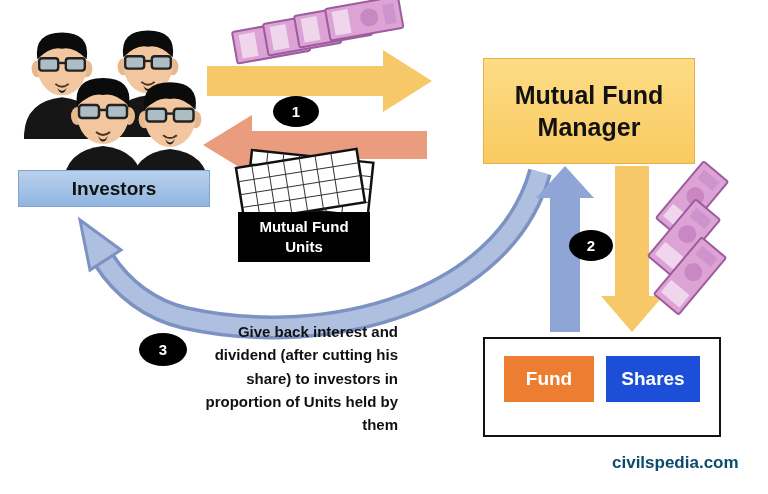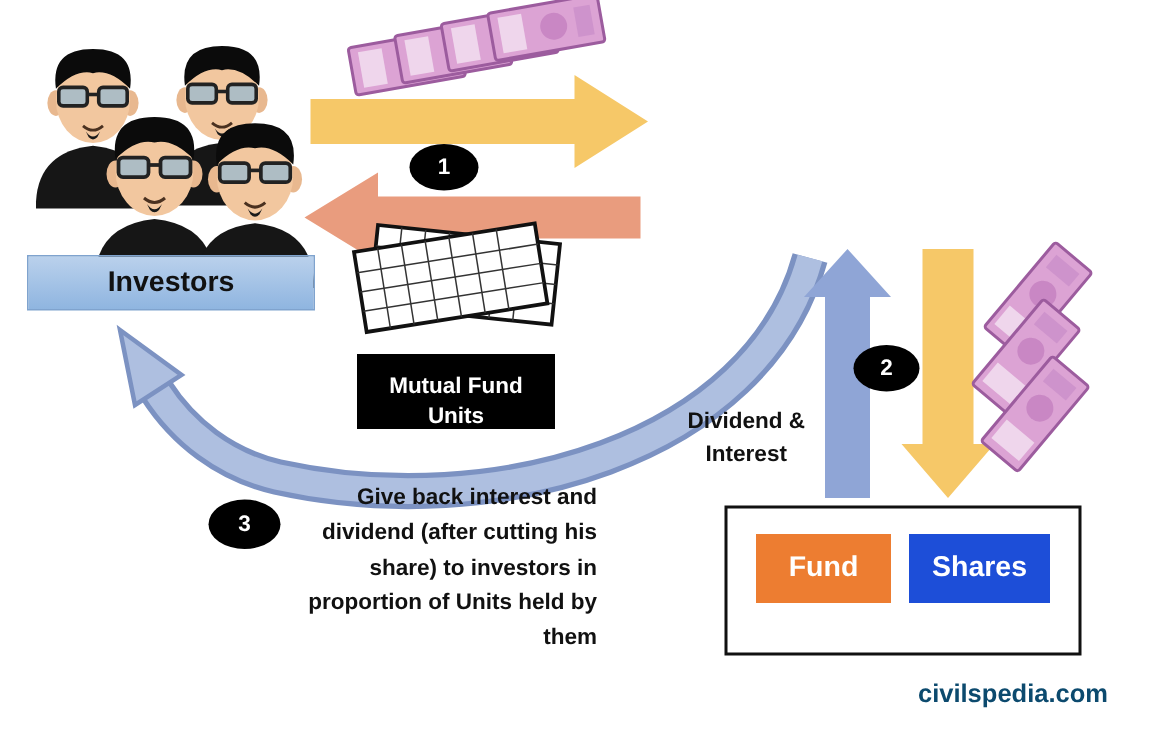--- a/index.html
+++ b/index.html
@@ -19,22 +19,22 @@
   }
   .manager-box{
     left:483px;top:58px;width:212px;height:106px;
     background:linear-gradient(#FDDC86,#F9CA60);
     border:1px solid #E6B04C;
     display:flex;align-items:center;justify-content:center;text-align:center;
     font-size:25px;font-weight:bold;color:#111;line-height:1.3;padding:0 18px;
   }
   .units-box{
     left:238px;top:212px;width:132px;height:50px;background:#000;
-    display:flex;justify-content:center;text-align:center;
-    color:#fff;font-size:15px;font-weight:bold;line-height:1.35;padding:12px 6px;margin-top:24px;
+    display:flex;align-items:center;justify-content:center;text-align:center;
+    color:#fff;font-size:15px;font-weight:bold;line-height:1.35;padding:0 6px;
   }
   .oval{
     background:#000;border-radius:50%;color:#fff;font-weight:bold;font-size:15px;
     display:flex;align-items:center;justify-content:center;
   }
   .oval1{left:273px;top:96px;width:46px;height:31px;}
   .oval2{left:569px;top:230px;width:44px;height:31px;}
   .oval3{left:139px;top:333px;width:48px;height:33px;}
   .dividend-label{
     left:445px;top:270px;width:105px;text-align:center;
@@ -138,38 +138,40 @@
       <use href="#person" transform="translate(148,42) scale(0.95)"></use>
       <use href="#person" transform="translate(103,90)"></use>
       <use href="#person" transform="translate(170,94) scale(0.98)"></use>
     </g>
   </svg>
 
   <div class="abs investors-box">
     <span>Investors</span>
   </div>
 
+  <div class="abs manager-box">
+    <span>Mutual Fund Manager</span>
+  </div>
 
   <div class="abs units-box">
     <span>Mutual Fund Units</span>
   </div>
 
   <div class="abs oval oval1">
     <span>1</span>
   </div>
 
   <div class="abs oval oval2">
     <span>2</span>
   </div>
 
   <div class="abs oval oval3">
     <span>3</span>
   </div>
 
-  <div class="abs dividend-label">Dividend &amp; Interest</div>
 
   <div class="abs step3-text">Give back interest and dividend (after cutting his share) to investors in proportion of Units held by them</div>
 
   <div class="abs instruments-box"></div>
 
   <div class="abs bonds-box">
     <span>Fund</span>
   </div>
 
   <div class="abs shares-box">

